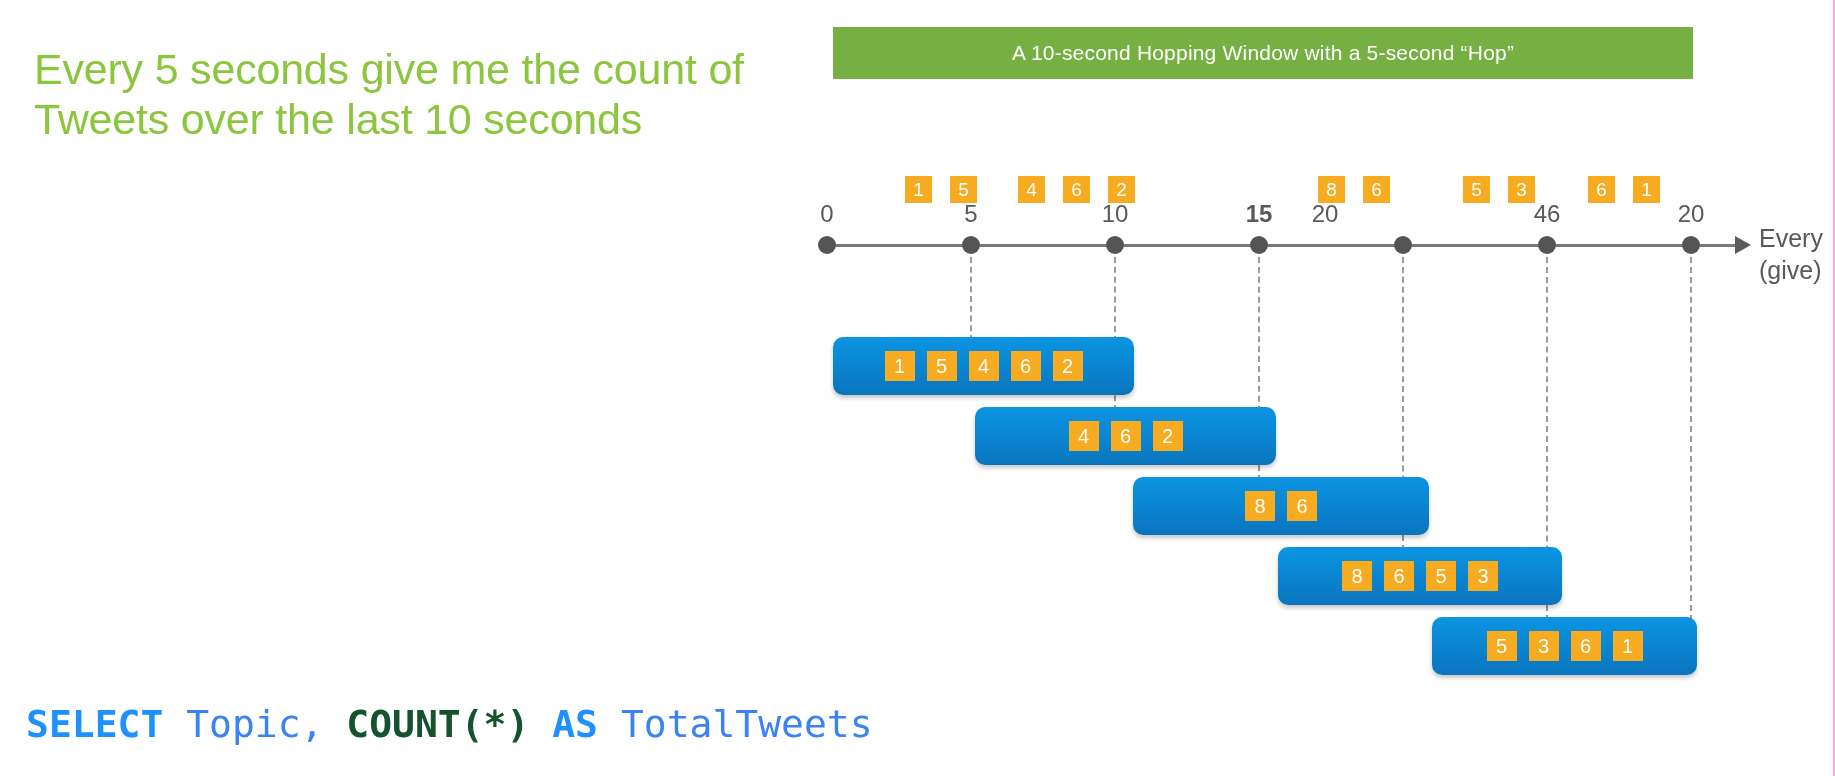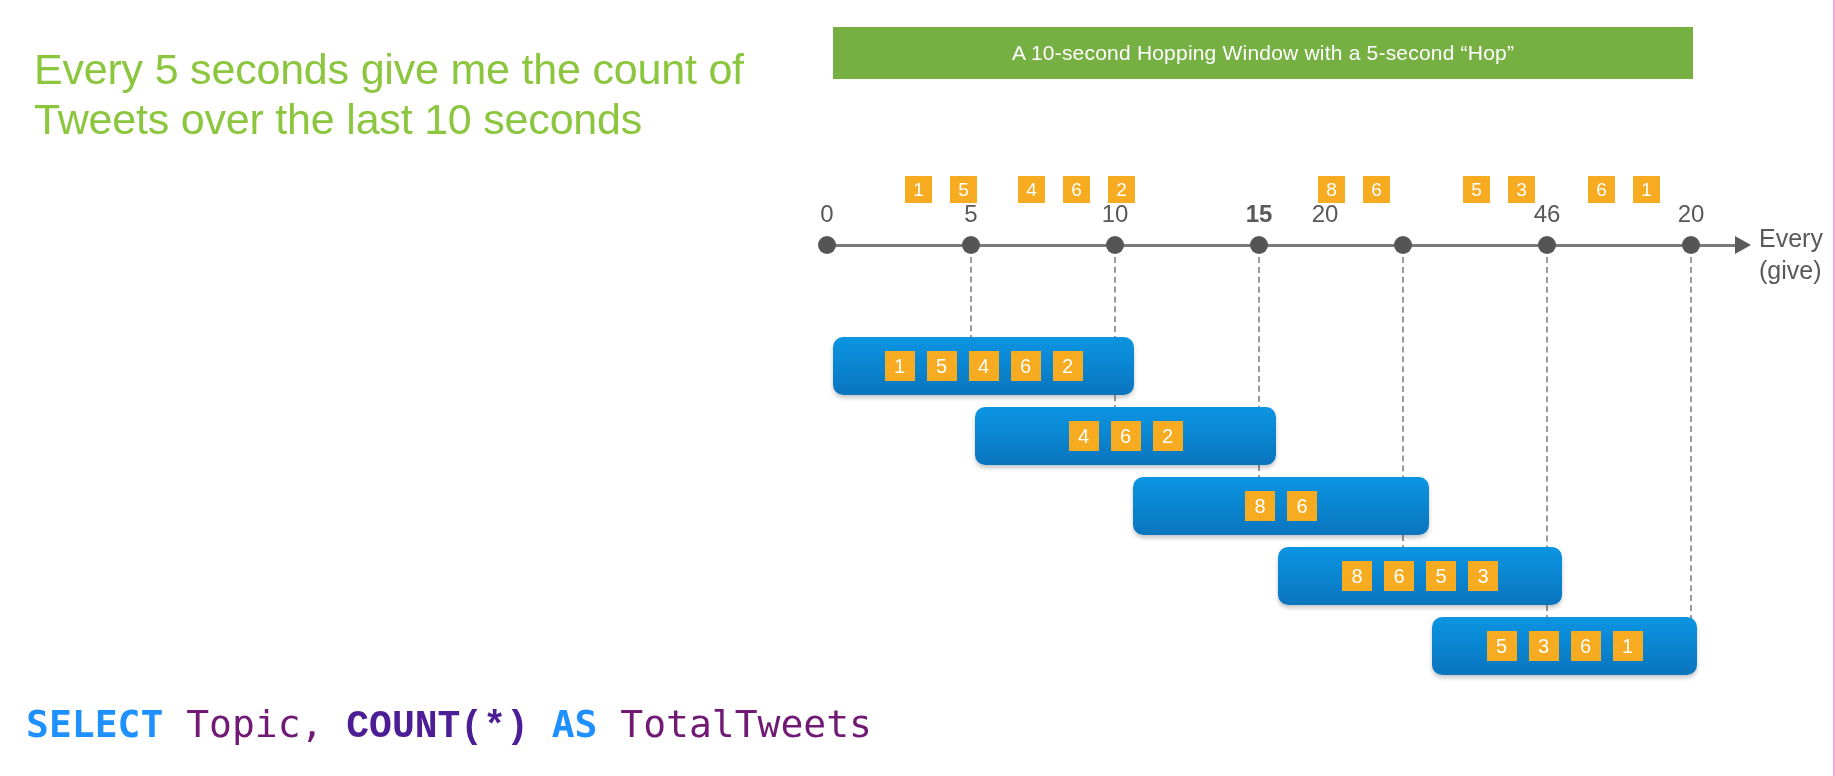--- a/index.html
+++ b/index.html
@@ -65,22 +65,22 @@
     display:flex;align-items:center;justify-content:center;font-size:20px;line-height:1;
   }
 
   
   #sql{
     position:absolute;left:26px;top:582px;
     font-family:"DejaVu Sans Mono","Liberation Mono",monospace;
     font-size:38px;line-height:57px;white-space:pre;
   }
   .kw{color:#1E90FF;font-weight:bold;}
-  .fn{color:#4c1d95;font-weight:bold;font-family:Liberation Mono, monospace;}
-  .id{color:#701a75;}
+  .fn{color:#14532d;font-weight:bold;}
+  .id{color:#3b82f6;}
 </style>
 </head>
 <body>
 
 <div id="canvas">
 
   <div id="headline">Every 5 seconds give me the count of Tweets over the last 10 seconds</div>
 
   <div id="banner">
     <span>A 10-second Hopping Window with a 5-second “Hop”</span>

